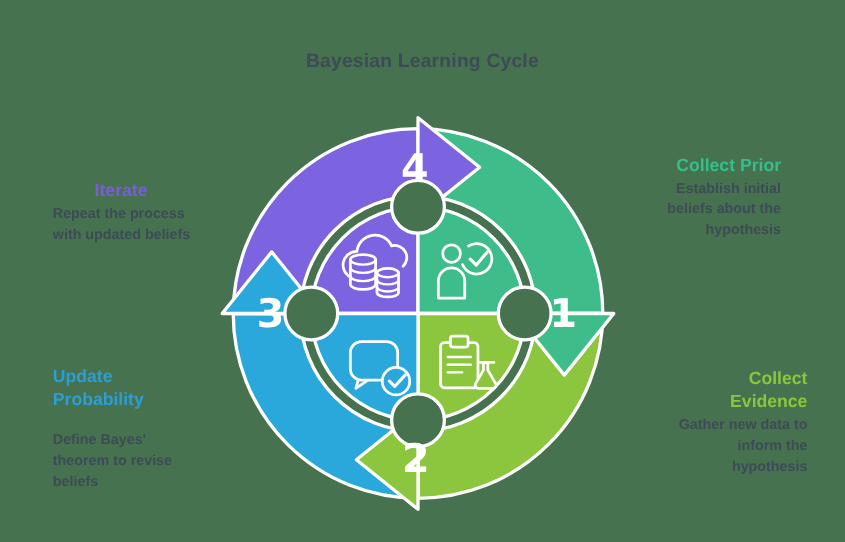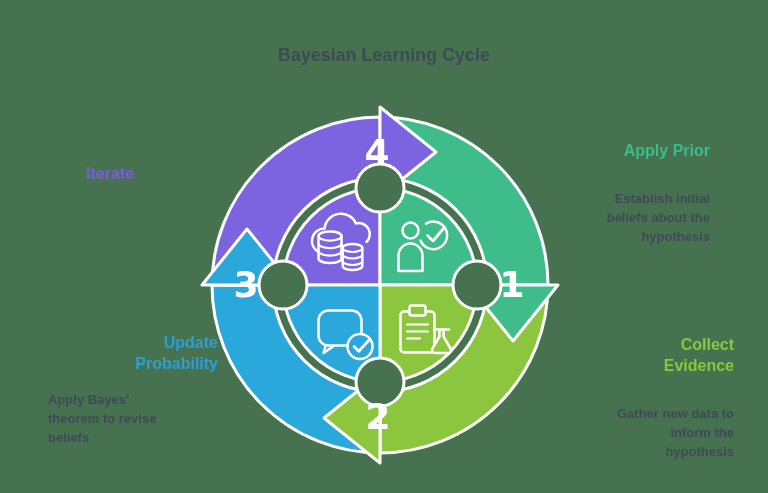--- a/index.html
+++ b/index.html
@@ -7,58 +7,60 @@
     position:relative;width:768px;height:493px;overflow:hidden;
     background:#47724F;
     font-family:"Liberation Sans", sans-serif;
   }
   .title{
     position:absolute;top:45px;left:0;width:768px;text-align:center;
     font-size:17.5px;font-weight:bold;color:#3D4A57;letter-spacing:.2px;
   }
   .label-block{position:absolute;width:170px;}
   .label-block .heading{font-size:16px;font-weight:bold;line-height:21px;}
-  .label-block .body{font-size:13px;font-weight:bold;line-height:19px;color:#3D4A57;margin-top:28px;}
+  .label-block .body{font-size:13px;font-weight:bold;line-height:19px;color:#3D4A57;margin-top:0;}
   .lines{white-space:pre-line;}
   .align-right{text-align:right;}
   .align-left{text-align:left;}
   #lbl-step4{left:48px;top:163px;}
   #lbl-step3{left:48px;top:332px;}
   #lbl-step1{left:540px;top:140px;}
   #lbl-step2{left:564px;top:334px;}
   .c-green{color:#37BE8B;}
   .c-olive{color:#8CC63F;}
-  .c-blue{color:#2B9FD6;text-align:right;}
+  .c-blue{color:#2B9FD6;}
   .c-purple{color:#7B5CDE;margin-left:38px;}
   #diagram{position:absolute;left:190px;top:95px;}
   svg text.num{
     font-family:"DejaVu Sans", sans-serif;font-weight:bold;font-size:36px;fill:#FFFFFF;
   }
 </style>
 </head>
 <body>
 
 <div id="stage">
 
   <div class="title">Bayesian Learning Cycle</div>
 
   <div class="label-block align-left" id="lbl-step4">
     <div class="heading c-purple lines">Iterate</div>
+    <div class="body lines">Repeat the process
+with updated beliefs</div>
   </div>
 
   <div class="label-block align-left" id="lbl-step3">
     <div class="heading c-blue lines">Update
 Probability</div>
-    <div class="body lines" style="margin-top:16px;">Apply Bayes'
+    <div class="body lines" style="margin-top:16px;">Define Bayes'
 theorem to revise
 beliefs</div>
   </div>
 
   <div class="label-block align-right" id="lbl-step1">
-    <div class="heading c-green lines">Apply Prior</div>
+    <div class="heading c-green lines">Collect Prior</div>
     <div class="body lines">Establish initial
 beliefs about the
 hypothesis</div>
   </div>
 
   <div class="label-block align-right" id="lbl-step2">
     <div class="heading c-olive lines">Collect
 Evidence</div>
     <div class="body lines" style="">Gather new data to
 inform the

